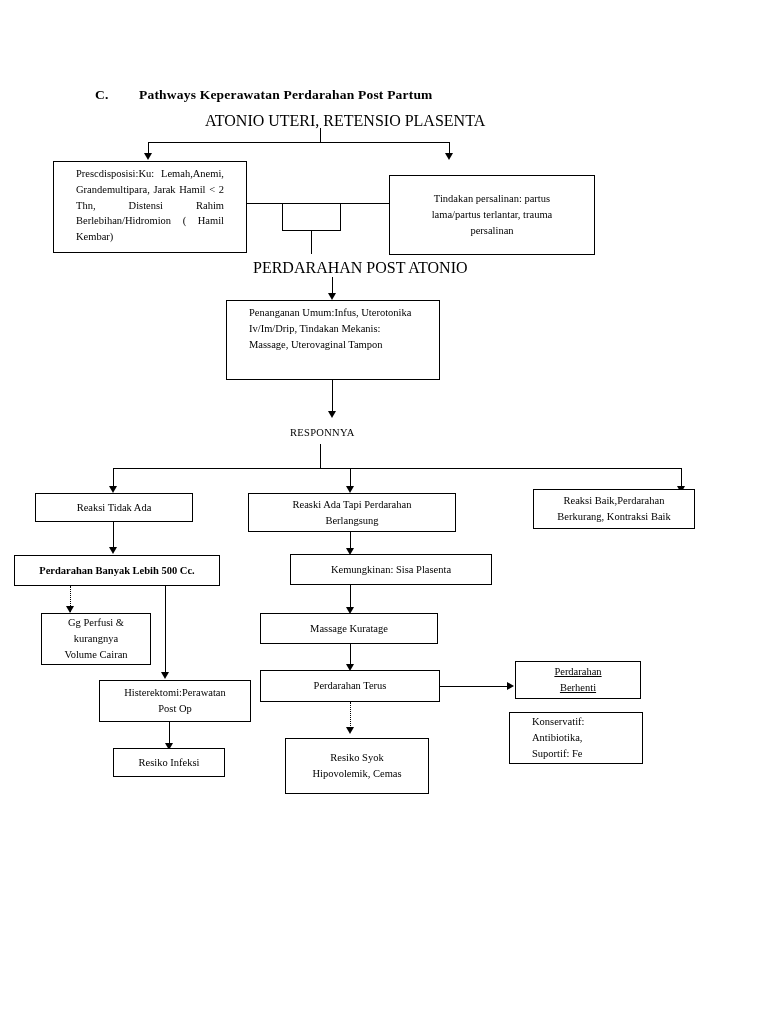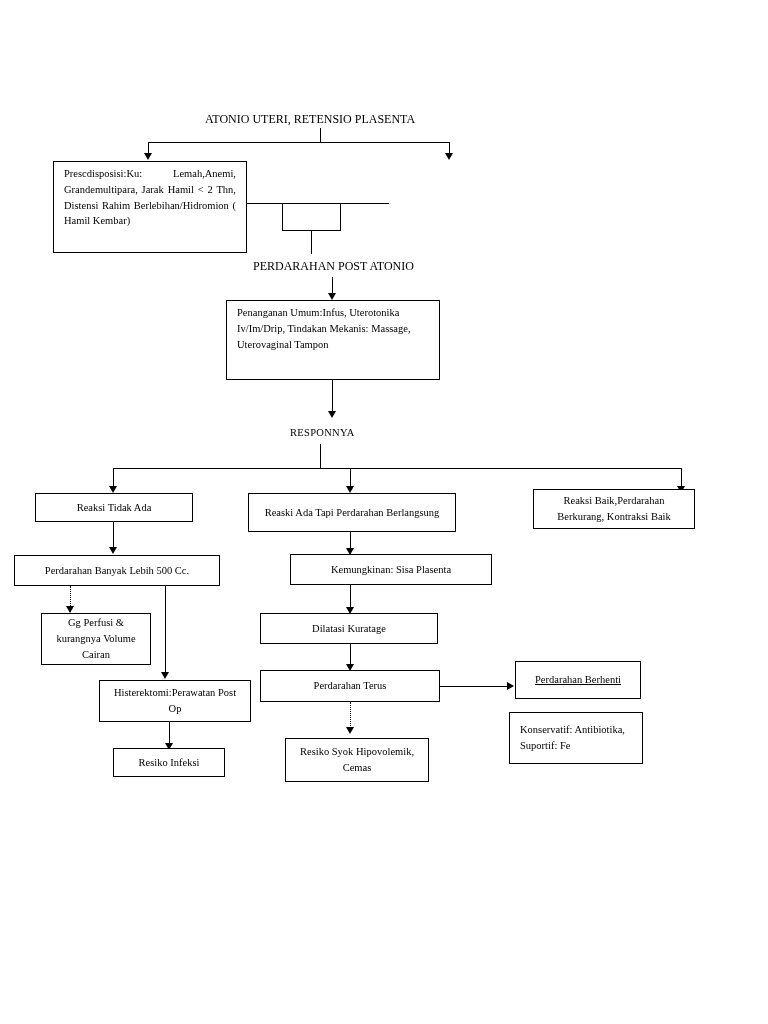--- a/index.html
+++ b/index.html
@@ -15,33 +15,33 @@
   .title{
     position:absolute;
     font-family:"Liberation Serif", serif;
     font-size:13.5px;
     font-weight:bold;
     letter-spacing:0.2px;
   }
   .title .sec{display:inline-block;width:44px;}
   .label{
     position:absolute;
-    font-size:12px;
+    font-size:16px;
     font-family:"Liberation Serif", serif;
     white-space:nowrap;
   }
   .label.small{font-size:10.5px;letter-spacing:0.3px;}
   .box{
     position:absolute;
     border:1px solid #000;
     box-sizing:border-box;
     font-size:10.5px;
     font-family:"Liberation Serif", serif;
     line-height:1.5;
-    padding:4px 10px;
+    padding:4px 22px;
     background:#fff;
   }
   .box.center{text-align:center;}
   .box.just{text-align:justify;}
   .box.vcenter{display:flex;flex-direction:column;justify-content:center;}
   .line{position:absolute;background:#000;}
   .vline{width:1px;}
   .hline{height:1px;}
   .dline{position:absolute;border-left:1px dotted #000;width:0;}
   .arrow{
@@ -57,32 +57,36 @@
     border-top:4px solid transparent;
     border-bottom:4px solid transparent;
     border-left:7px solid #000;
   }
 </style>
 </head>
 <body>
 
 <div class="canvas">
 
+  <div class="title" style="left:95px;top:87px;">
+    <span class="sec">C.</span><span>Pathways Keperawatan Perdarahan Post Partum</span>
+  </div>
 
   <div class="label" style="left:205px;top:112px;">ATONIO UTERI, RETENSIO PLASENTA</div>
 
   <div class="line vline" style="left:320px;top:128px;height:14px;"></div>
   <div class="line hline" style="left:148px;top:142px;width:302px;"></div>
   <div class="line vline" style="left:148px;top:142px;height:13px;"></div>
   <div class="arrow" style="left:144px;top:153px;"></div>
   <div class="line vline" style="left:449px;top:142px;height:13px;"></div>
   <div class="arrow" style="left:445px;top:153px;"></div>
 
   <div class="box just" style="left:53px;top:161px;width:194px;height:92px;">Prescdisposisi:Ku:   Lemah,Anemi, Grandemultipara, Jarak Hamil &lt; 2 Thn,          Distensi        Rahim Berlebihan/Hidromion        ( Hamil Kembar)</div>
 
+  <div class="box center vcenter" style="left:389px;top:175px;width:206px;height:80px;">Tindakan persalinan: partus lama/partus terlantar, trauma persalinan</div>
 
   <div class="line hline" style="left:247px;top:203px;width:142px;"></div>
   <div class="line vline" style="left:282px;top:203px;height:27px;"></div>
   <div class="line vline" style="left:340px;top:203px;height:27px;"></div>
   <div class="line hline" style="left:282px;top:230px;width:59px;"></div>
   <div class="line vline" style="left:311px;top:230px;height:24px;"></div>
 
   <div class="label" style="left:253px;top:259px;">PERDARAHAN POST ATONIO</div>
 
   <div class="line vline" style="left:332px;top:277px;height:18px;"></div>
@@ -103,49 +107,49 @@
   <div class="arrow" style="left:346px;top:486px;"></div>
   <div class="line vline" style="left:681px;top:468px;height:20px;"></div>
   <div class="arrow" style="left:677px;top:486px;"></div>
 
   <div class="box center vcenter" style="left:35px;top:493px;width:158px;height:29px;">Reaksi Tidak Ada</div>
   <div class="box center vcenter" style="left:248px;top:493px;width:208px;height:39px;">Reaski Ada Tapi Perdarahan Berlangsung</div>
   <div class="box center vcenter" style="left:533px;top:489px;width:162px;height:40px;">Reaksi Baik,Perdarahan Berkurang, Kontraksi Baik</div>
 
   <div class="line vline" style="left:113px;top:522px;height:27px;"></div>
   <div class="arrow" style="left:109px;top:547px;"></div>
-  <div class="box center vcenter" style="left:14px;top:555px;width:206px;height:31px;">Perdarahan Banyak Lebih 500 Cc.</div>
+  <div class="box center vcenter" style="left:14px;top:555px;width:206px;height:31px;font-weight:bold;">Perdarahan Banyak Lebih 500 Cc.</div>
 
   <div class="dline" style="left:70px;top:586px;height:26px;"></div>
   <div class="arrow" style="left:66px;top:606px;"></div>
   <div class="box center vcenter" style="left:17px;top:613px;width:110px;height:52px;margin-left:24px;">Gg Perfusi &amp; kurangnya Volume Cairan</div>
 
   <div class="line vline" style="left:165px;top:586px;height:90px;"></div>
   <div class="arrow" style="left:161px;top:672px;"></div>
   <div class="box center vcenter" style="left:99px;top:680px;width:152px;height:42px;">Histerektomi:Perawatan Post Op</div>
 
   <div class="line vline" style="left:169px;top:722px;height:24px;"></div>
   <div class="arrow" style="left:165px;top:743px;"></div>
   <div class="box center vcenter" style="left:113px;top:748px;width:112px;height:29px;">Resiko Infeksi</div>
 
   <div class="line vline" style="left:350px;top:532px;height:19px;"></div>
   <div class="arrow" style="left:346px;top:548px;"></div>
   <div class="box center vcenter" style="left:246px;top:554px;width:202px;height:31px;margin-left:44px;">Kemungkinan: Sisa Plasenta</div>
 
   <div class="line vline" style="left:350px;top:585px;height:26px;"></div>
   <div class="arrow" style="left:346px;top:607px;"></div>
-  <div class="box center vcenter" style="left:260px;top:613px;width:178px;height:31px;">Dilatasi Kuratage</div>
+  <div class="box center vcenter" style="left:260px;top:613px;width:178px;height:31px;">Massage Kuratage</div>
 
   <div class="line vline" style="left:350px;top:644px;height:24px;"></div>
   <div class="arrow" style="left:346px;top:664px;"></div>
   <div class="box center vcenter" style="left:260px;top:670px;width:180px;height:32px;">Perdarahan Terus</div>
 
   <div class="dline" style="left:350px;top:702px;height:30px;"></div>
   <div class="arrow" style="left:346px;top:727px;"></div>
-  <div class="box center vcenter" style="left:285px;top:738px;width:144px;height:44px;">Resiko Syok Hipovolemik, Cemas</div>
+  <div class="box center vcenter" style="left:285px;top:738px;width:144px;height:56px;">Resiko Syok Hipovolemik, Cemas</div>
 
   <div class="line hline" style="left:440px;top:686px;width:69px;"></div>
   <div class="arrow-right" style="left:507px;top:682px;"></div>
   <div class="box center vcenter" style="left:515px;top:661px;width:126px;height:38px;text-decoration:underline;">Perdarahan Berhenti</div>
 
   <div class="box vcenter" style="left:509px;top:712px;width:134px;height:52px;">Konservatif: Antibiotika, Suportif: Fe</div>
 
   <div class="line vline" style="left:681px;top:529px;height:0px;"></div>
 
 </div>

